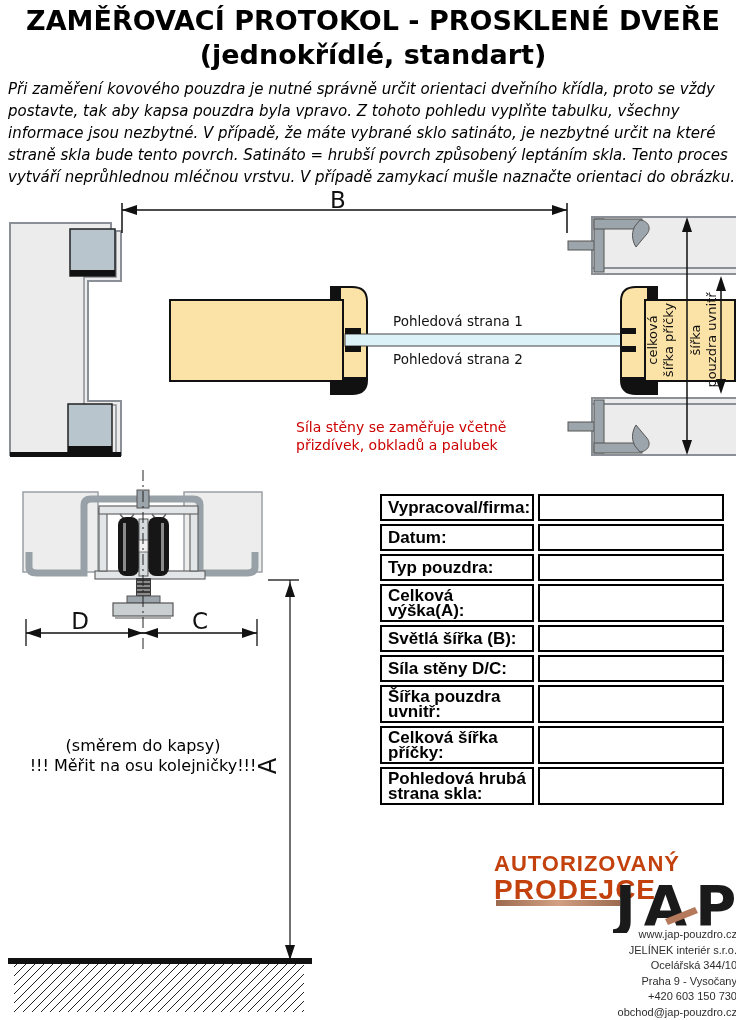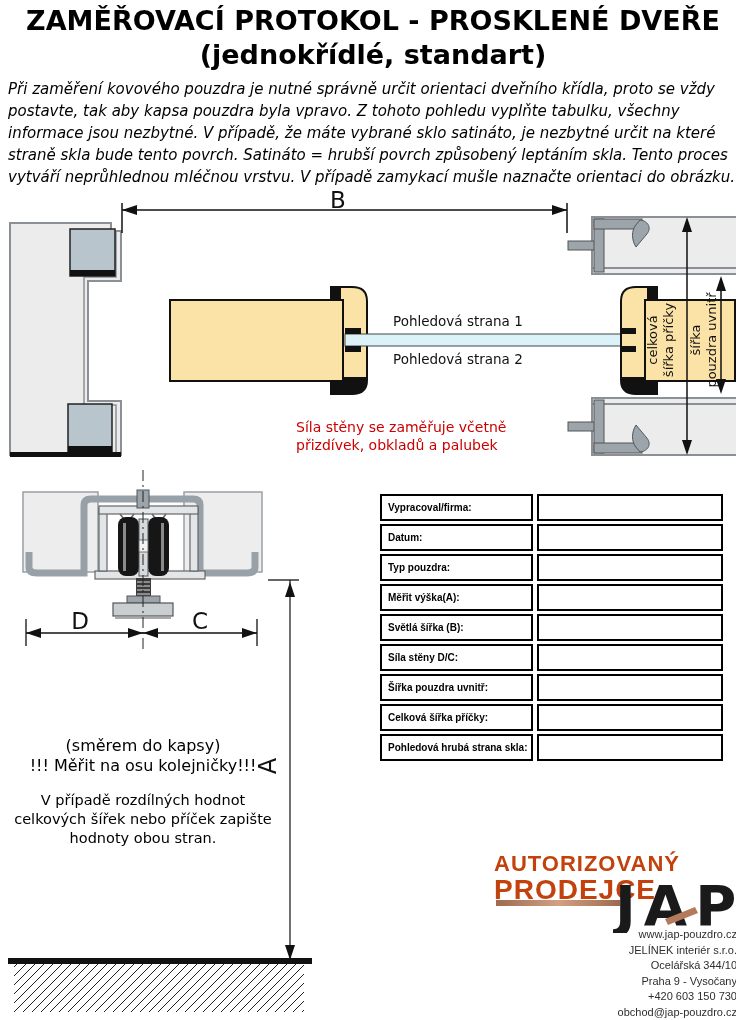--- a/index.html
+++ b/index.html
@@ -26,21 +26,21 @@
   #bokorys-title { font-size:30px; line-height:36px; letter-spacing:1px; }
   #bokorys-sub { font-size:16px; line-height:20px; }
   #bokorys-warn { font-size:16px; line-height:20px; }
   .bokorys-note { font-size:14.5px; line-height:19px; }
   #bokorys-notes { margin-top:15px; }
   
   #form-table { left:376px; top:491px; border-collapse:separate; border-spacing:4px 3px; }
   #form-table td { border:2px solid #000; background:#fff; vertical-align:middle; }
   #form-table td.lbl {
     width:153px; height:27px; padding:2px 2px 2px 6px;
-    font-family:"Liberation Sans", sans-serif; font-weight:bold; font-size:10px; line-height:15px;
+    font-family:"Liberation Sans", sans-serif; font-weight:bold; font-size:17px; line-height:15px;
   }
   #form-table td.val { width:186px; }
   
   .copper-text { font-family:"Liberation Sans", sans-serif; font-weight:bold; color:#c2410c; letter-spacing:1px; }
   #auth1 { left:494px; top:851px; font-size:22px; }
   #auth2 { left:494px; top:874px; font-size:28px; }
   #copper-bar { left:496px; top:900px; width:124px; height:6px;
     background:linear-gradient(90deg,#9c6a4e,#d2a184 50%,#9c6a4e); }
   #contact { left:480px; top:927px; width:257px; text-align:right;
     font-family:"Liberation Sans", sans-serif; font-size:11px; line-height:15.5px; color:#2e2e2e; }
@@ -205,43 +205,38 @@
       <text class="dim-label" text-anchor="middle" transform="rotate(-90 276 766)" x="276" y="766" style="font-size:24px">A</text>
     </g>
 
     <rect x="8" y="958" width="304" height="6" fill="#111"></rect>
     <rect x="14" y="964" width="290" height="48" fill="url(#hatchp)"></rect>
   </svg>
 
   <div class="abs" id="bokorys-block">
     <div id="bokorys-sub">(směrem do kapsy)</div>
     <div id="bokorys-warn">!!! Měřit na osu kolejničky!!!</div>
-    <div id="bokorys-notes">
-      <div class="bokorys-note">V případě rozdílných hodnot</div>
-      <div class="bokorys-note">celkových šířek nebo příček zapište</div>
-      <div class="bokorys-note">hodnoty obou stran.</div>
-    </div>
   </div>
 
   <table class="abs" id="form-table">
     <tbody>
       <tr>
         <td class="lbl">Vypracoval/firma:</td>
         <td class="val"></td>
       </tr>
       <tr>
         <td class="lbl">Datum:</td>
         <td class="val"></td>
       </tr>
       <tr>
         <td class="lbl">Typ pouzdra:</td>
         <td class="val"></td>
       </tr>
       <tr>
-        <td class="lbl">Měřit výška(A):</td>
+        <td class="lbl">Celková výška(A):</td>
         <td class="val"></td>
       </tr>
       <tr>
         <td class="lbl">Světlá šířka (B):</td>
         <td class="val"></td>
       </tr>
       <tr>
         <td class="lbl">Síla stěny D/C:</td>
         <td class="val"></td>
       </tr>

